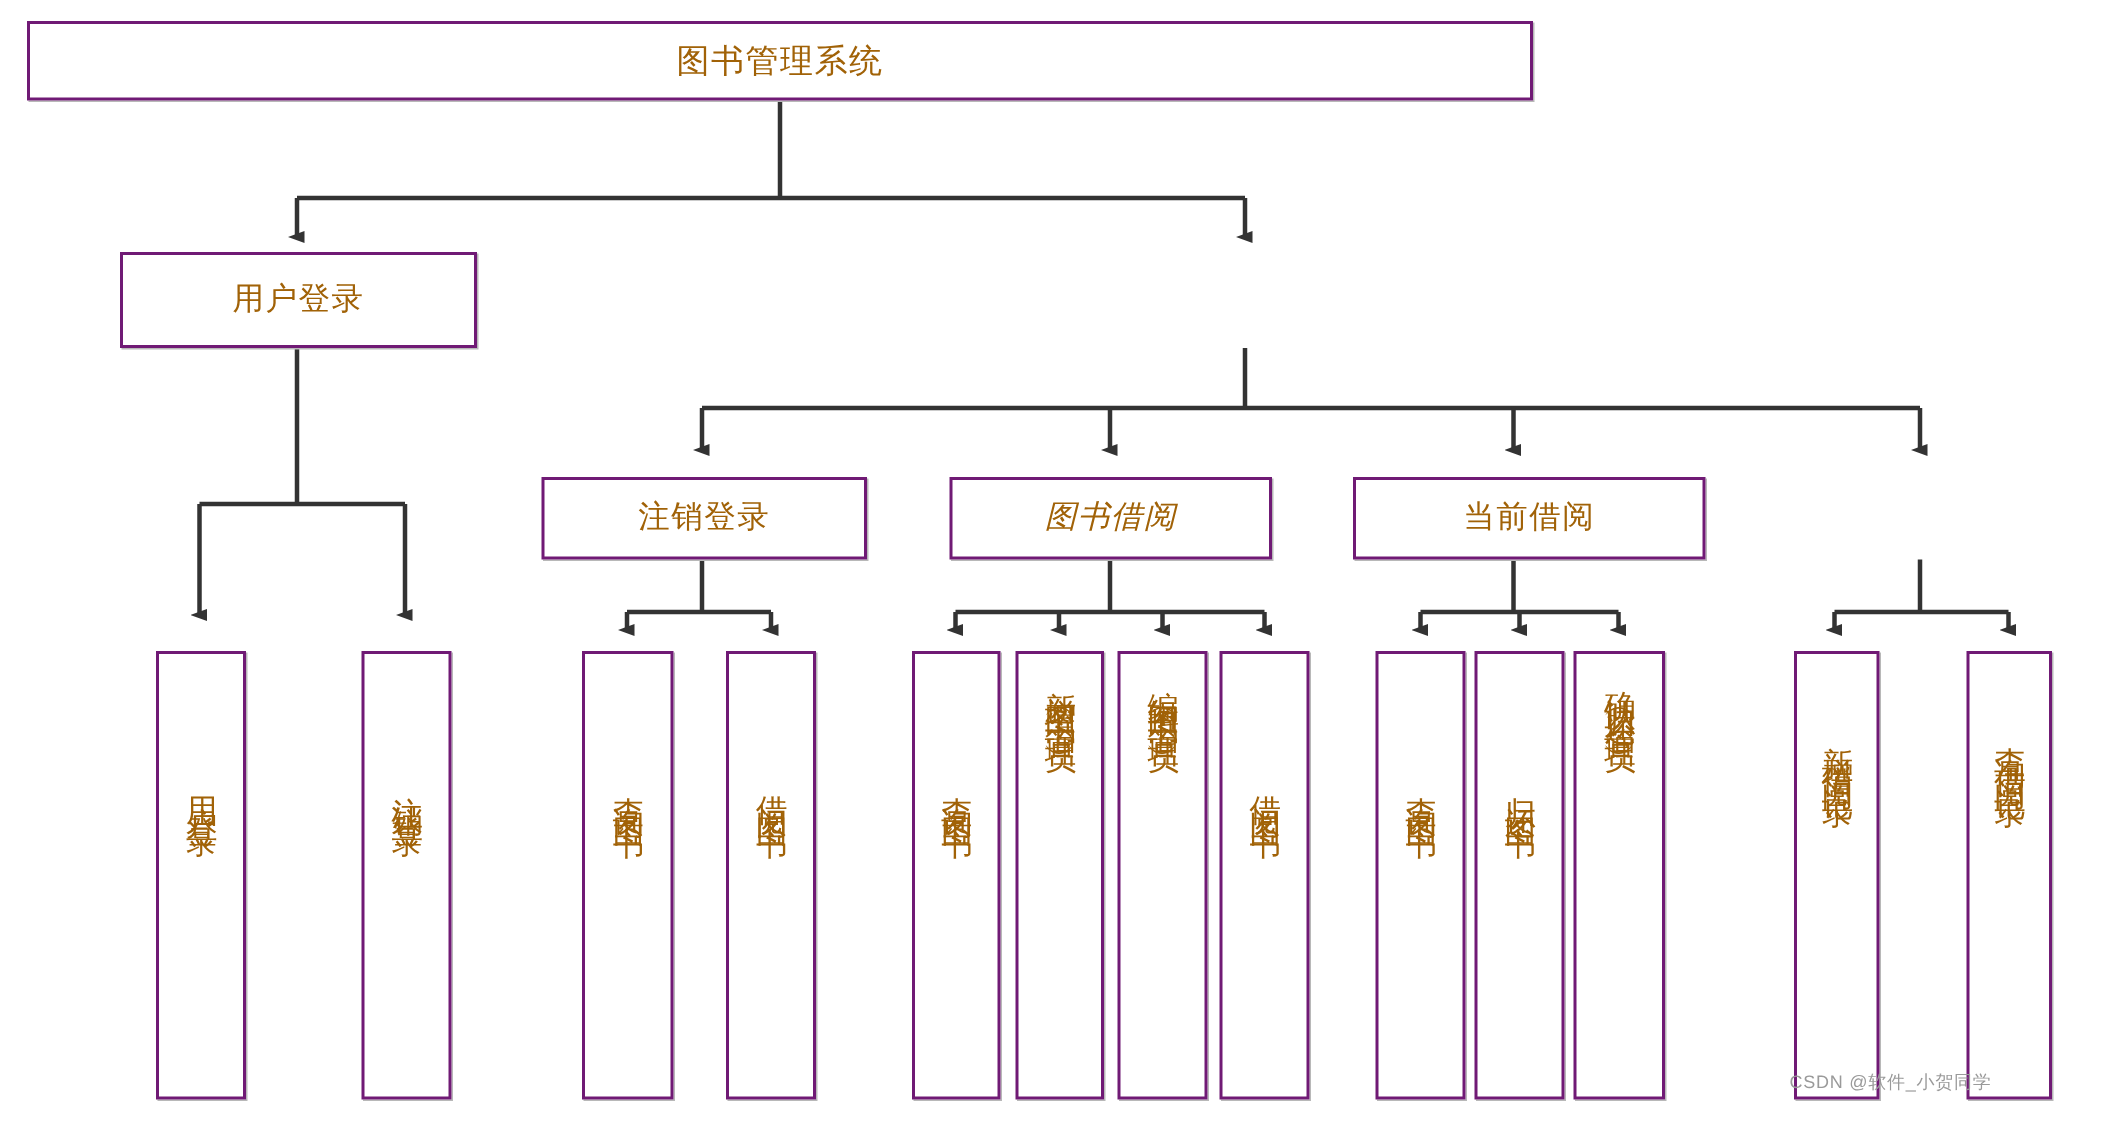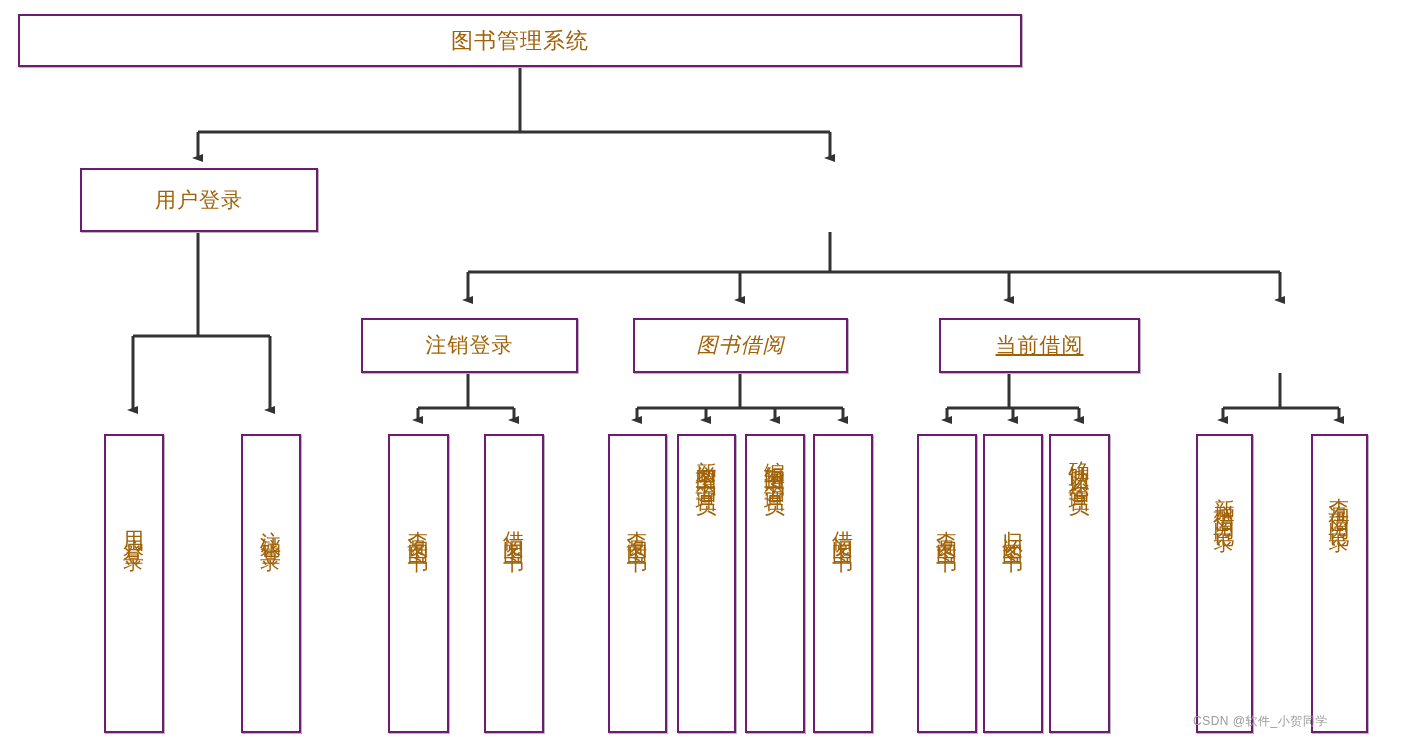--- a/index.html
+++ b/index.html
@@ -131,21 +131,21 @@
   <div class="node" style="left:80px; top:168px; width:238px; height:64px;">
     <span class="label">用户登录</span>
   </div>
 
   <div class="node" style="left:361px; top:318px; width:217px; height:55px;">
     <span class="label">注销登录</span>
   </div>
   <div class="node" style="left:633px; top:318px; width:215px; height:55px;font-style:italic;">
     <span class="label">图书借阅</span>
   </div>
-  <div class="node" style="left:939px; top:318px; width:201px; height:55px;text-decoration:underline;">
+  <div class="node" style="left:902px; top:318px; width:235px; height:55px;">
     <span class="label">当前借阅</span>
   </div>
 
   <div class="node vertical" style="left:104px; top:434px; width:60px; height:299px; padding-top:78px;">
     <span class="label">用户登录</span>
   </div>
   <div class="node vertical" style="left:241px; top:434px; width:60px; height:299px; padding-top:78px;">
     <span class="label">注销登录</span>
   </div>
 

